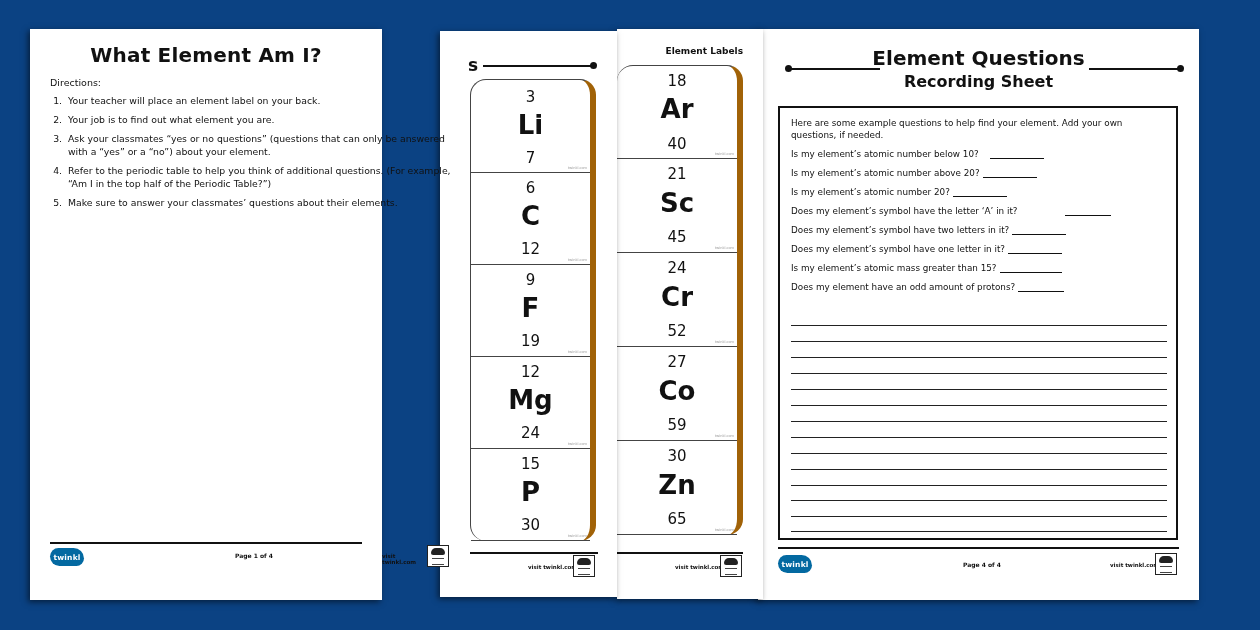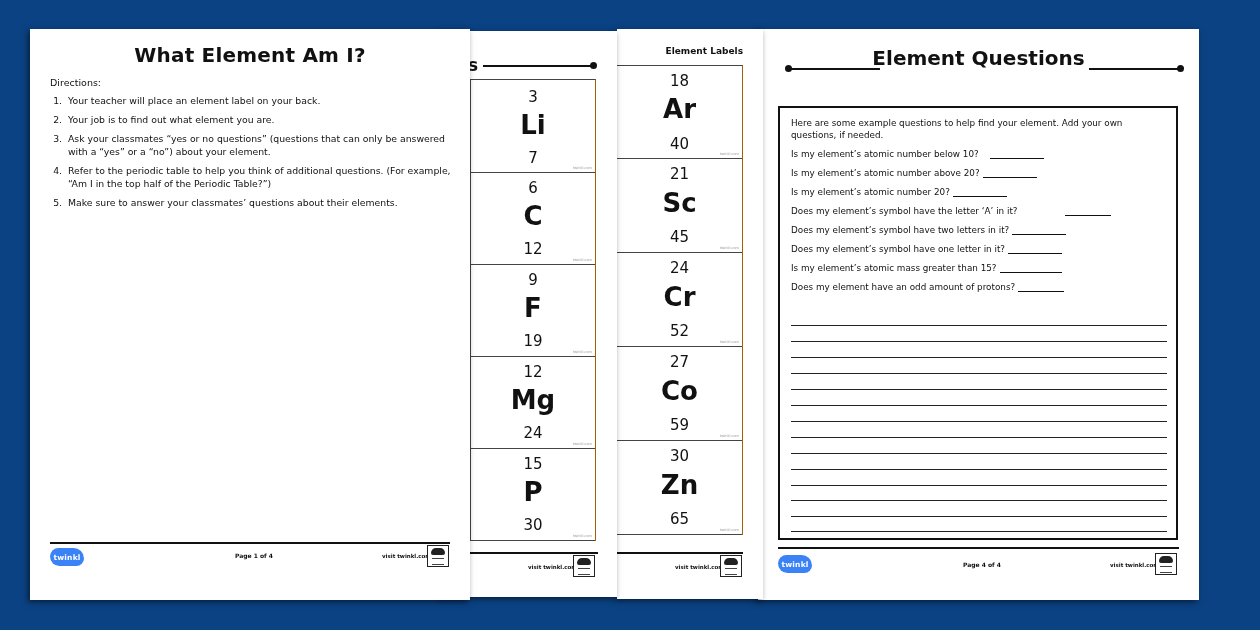--- a/index.html
+++ b/index.html
@@ -9,39 +9,39 @@
     font-family: "DejaVu Sans", sans-serif;
     color: #111;
     position: relative;
   }
   .page {
     position: absolute;
     background: #fff;
     box-shadow: -2px 2px 6px rgba(0,0,0,0.55);
   }
   
-  #page1 { left: 30px; top: 29px; width: 440px; height: 571px; z-index: 5; }
+  #page1 { left: 30px; top: 29px; width: 352px; height: 571px; z-index: 5; }
   #page1 .title {
     position: absolute; left: 0; right: 0; top: 14px;
     text-align: center; font-weight: bold; font-size: 20px; letter-spacing: 0.2px;
   }
   #page1 .directions-label {
     position: absolute; left: 20px; top: 48px; font-size: 9.5px;
   }
   #page1 ol {
     position: absolute; left: 20px; top: 65px; width: 405px;
     list-style: none; font-size: 9.3px; line-height: 13px;
   }
   #page1 ol li { display: flex; margin-bottom: 6px; }
   #page1 ol li .num { width: 18px; text-align: right; padding-right: 6px; flex: none; }
   #page1 ol li .txt { flex: 1; }
 
   .footer-rule { position: absolute; height: 2px; background: #111; }
   .logo {
-    position: absolute; width: 34px; height: 18px; background: #3b82f6;
+    position: absolute; width: 34px; height: 18px; background: #0369a1;
     border-radius: 9px 11px 8px 10px; color: #fff; font-size: 7.5px; font-weight: bold;
     display: flex; align-items: center; justify-content: center; letter-spacing: 0.2px;
   }
   .page-num { position: absolute; font-size: 6px; font-weight: bold; }
   .visit { position: absolute; font-size: 5.5px; font-weight: bold; }
   .badge {
     position: absolute; width: 22px; height: 22px; border: 1px solid #222; background: #fff;
   }
   .badge::before {
     content: ""; position: absolute; left: 3px; top: 2px; width: 14px; height: 7px;
@@ -56,21 +56,21 @@
   #page2 { left: 440px; top: 31px; width: 177px; height: 566px; z-index: 3; }
   #page3 { left: 617px; top: 29px; width: 146px; height: 570px; z-index: 2; }
   .labels-header-s {
     position: absolute; left: 28px; top: 24px; font-weight: bold; font-size: 17px;
   }
   .head-line { position: absolute; height: 2px; background: #111; }
   .head-dot { position: absolute; width: 7px; height: 7px; border-radius: 50%; background: #111; }
   .labels-title {
     position: absolute; right: 20px; top: 17px; font-weight: bold; font-size: 9px;
   }
-  .cards { position: absolute; border-left: 1px solid #444; border-right: 1px solid #a16207; border-top: 1px solid #444; }
+  .cards { position: absolute; border-left: 1px solid #444; border-right: 6px solid #a16207; border-top: 1px solid #444; border-radius: 16px; }
   .card {
     position: relative; border-bottom: 1px solid #444; text-align: center;
   }
   .card .an { position: absolute; left: 0; right: 0; font-size: 15px; }
   .card .sym { position: absolute; left: 0; right: 0; font-size: 26px; font-weight: bold; }
   .card .mass { position: absolute; left: 0; right: 0; font-size: 15px; }
   .card .wm { position: absolute; right: 3px; bottom: 2px; font-size: 3.5px; color: #999; }
 
   
   #page4 { left: 758px; top: 29px; width: 441px; height: 571px; z-index: 1; }
@@ -209,20 +209,21 @@
   <div class="visit" style="left:58px; top:535px;">visit twinkl.com</div>
   <div class="badge" style="left:103px; top:526px;"></div>
 </div>
 
 <div class="page" id="page4">
   <div class="head-dot" style="left:27px; top:36px;"></div>
   <div class="head-line" style="left:30px; top:39px; width:92px;"></div>
   <div class="t1">Element Questions</div>
   <div class="head-line" style="left:331px; top:39px; width:90px;"></div>
   <div class="head-dot" style="left:419px; top:36px;"></div>
+  <div class="t2">Recording Sheet</div>
 
   <div class="qbox">
     <div class="intro">Here are some example questions to help find your element. Add your own questions, if needed.</div>
     <div class="q" style="top:41px;gap:8px;">
         <span>Is my element’s atomic number below 10?</span>
         <span class="blank" style="width:54px;"></span>
       </div>
     <div class="q" style="top:60px;">
         <span>Is my element’s atomic number above 20?</span>
         <span class="blank" style="width:54px;"></span>

